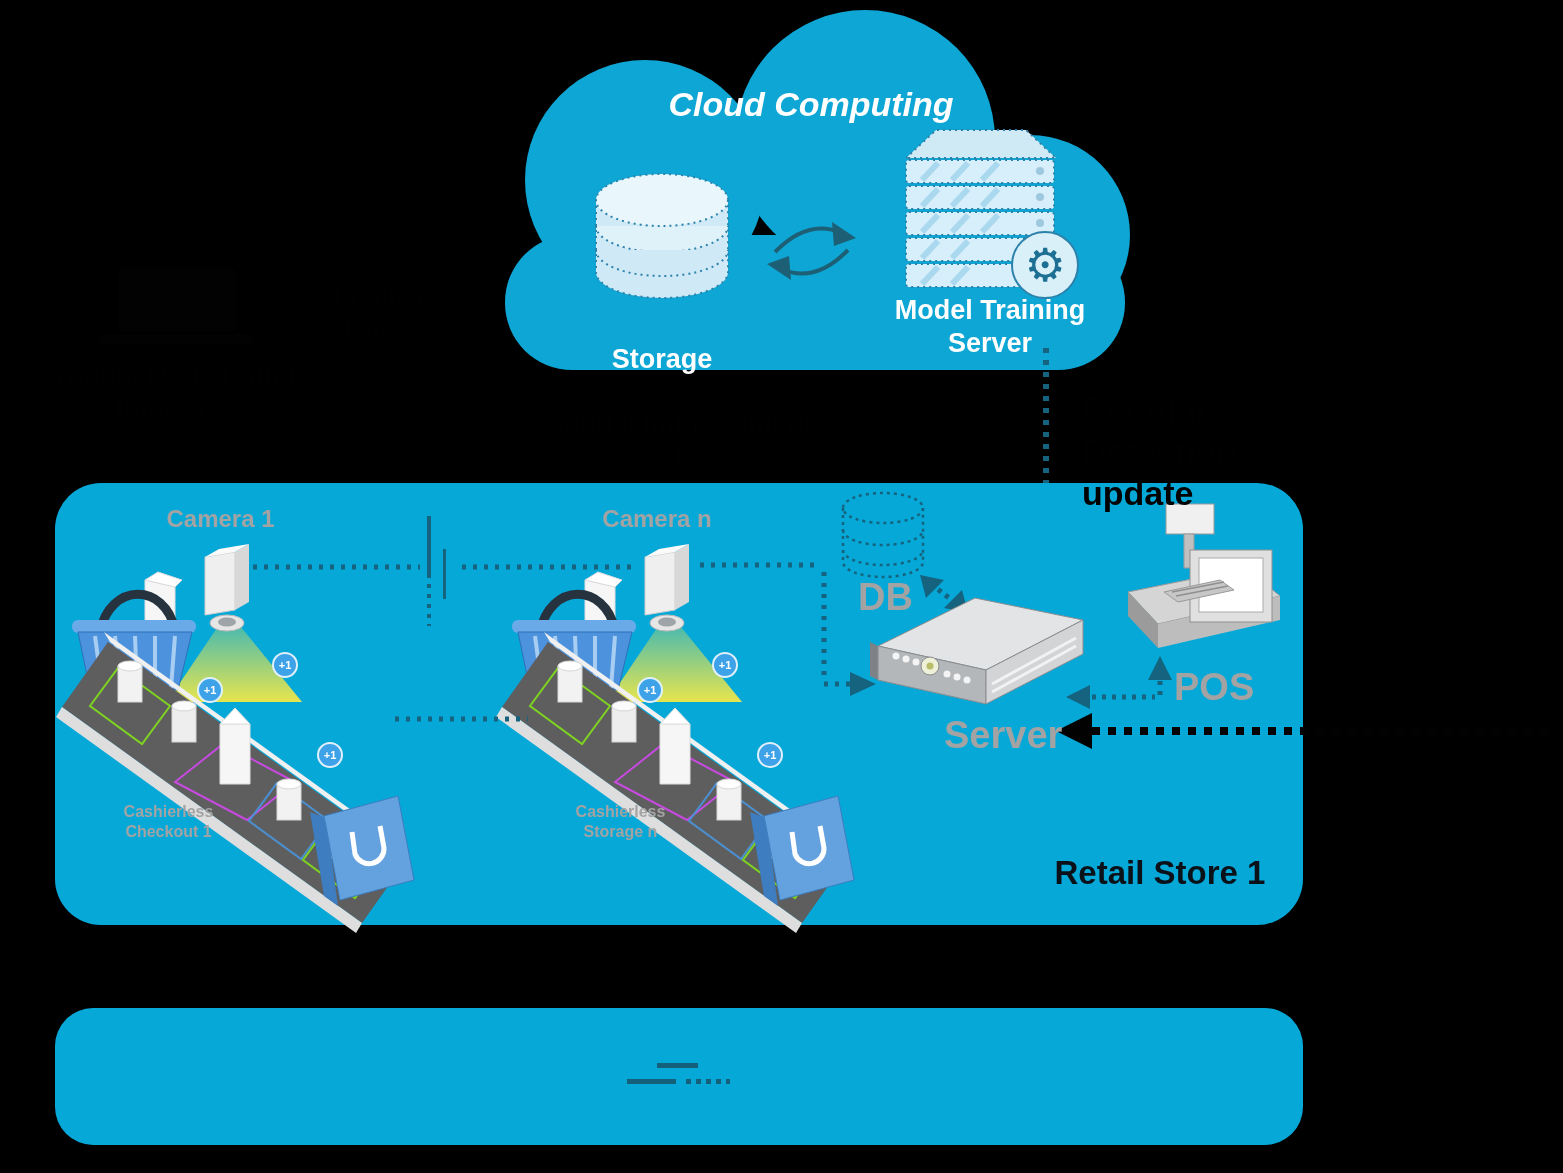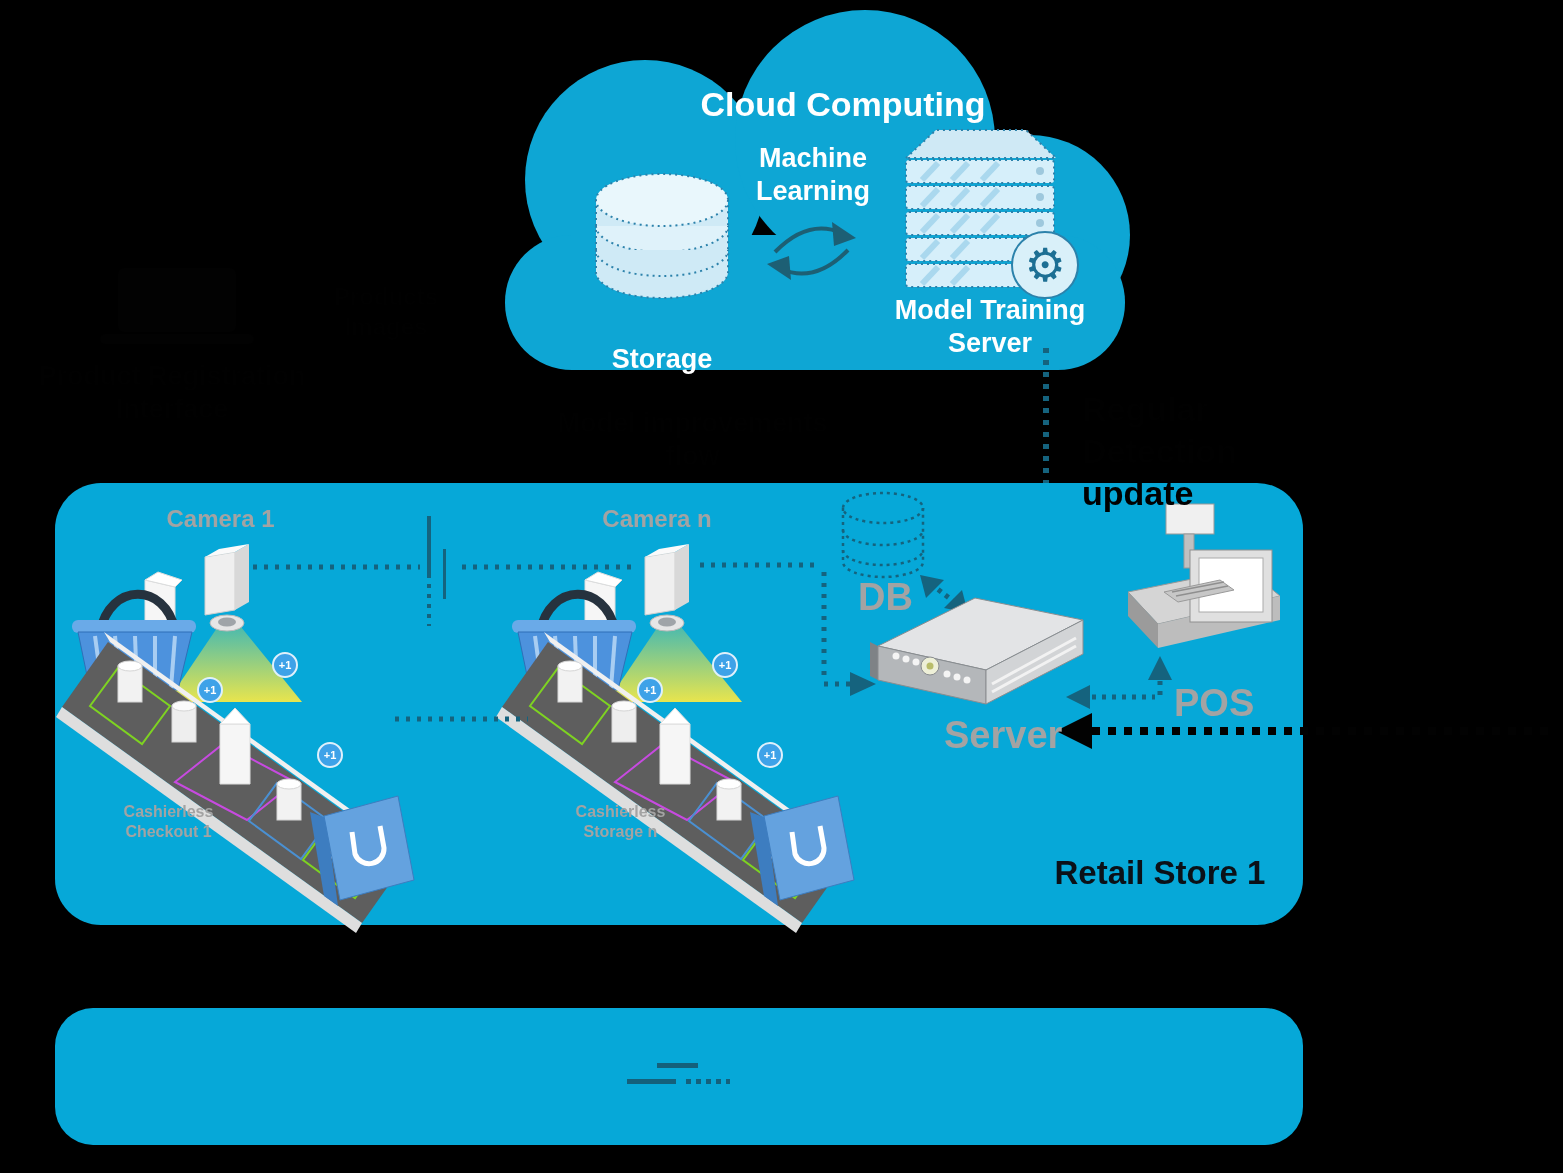--- a/index.html
+++ b/index.html
@@ -236,26 +236,22 @@
   </g>
 
   <rect x="55" y="1008" width="1248" height="137" rx="38" fill="#06a8d8"></rect>
   <g>
     <rect x="657" y="1063" width="41" height="5" fill="#14607b"></rect>
     <rect x="627" y="1079" width="49" height="5" fill="#14607b"></rect>
     <line x1="686" y1="1081.5" x2="730" y2="1081.5" stroke="#14607b" stroke-width="5" stroke-dasharray="5 5"></line>
   </g>
 </svg>
 
-<div class="label lwhite fs34" style="left:648px;top:83px;width:390px;">Cloud Computing</div>
-
-<div class="label lwhite fs27" style="left:750px;top:142px;width:126px;">
-  <div>Machine</div>
-  <div>Learning</div>
-</div>
+<div class="label lwhite fs34" style="left:616px;top:83px;width:390px;font-style:italic;">Cloud Computing</div>
+
 
 <div class="label lwhite fs27" style="left:587px;top:307px;width:150px;margin-top:36px;">Storage</div>
 
 <div class="label lwhite fs27" style="left:885px;top:294px;width:210px;">
   <div>Model Training</div>
   <div>Server</div>
 </div>
 
 <div class="label lblack fs24" style="left:320px;top:282px;width:132px;">
   <div>Products</div>
@@ -275,21 +271,21 @@
 </div>
 
 <div class="label lnavy fs24" style="left:158px;top:504px;width:125px;">Camera 1</div>
 
 <div class="label lnavy fs24" style="left:597px;top:504px;width:120px;">Camera n</div>
 
 <div class="label lnavy fs30" style="left:858px;top:574px;width:50px;">DB</div>
 
 <div class="label lnavy fs30" style="left:944px;top:712px;width:90px;">Server</div>
 
-<div class="label lnavy fs30" style="left:1174px;top:680px;width:70px;text-align:center;">POS</div>
+<div class="label lnavy fs30" style="left:1174px;top:664px;width:70px;text-align:center;">POS</div>
 
 <div class="label lnavy fs23" style="left:96px;top:802px;width:145px;">
   <div>Cashierless</div>
   <div>Checkout 1</div>
 </div>
 
 <div class="label lnavy fs23" style="left:548px;top:802px;width:145px;">
   <div>Cashierless</div>
   <div>Storage n</div>
 </div>

